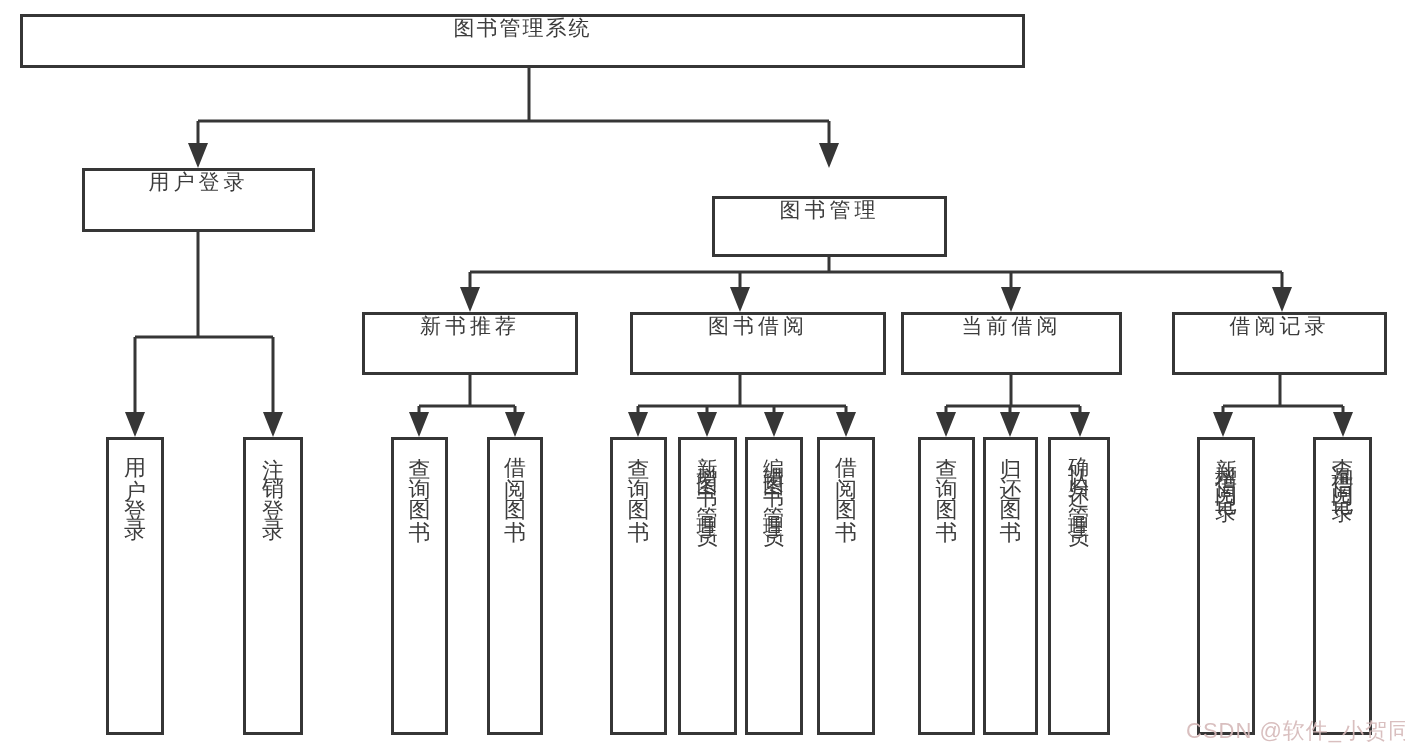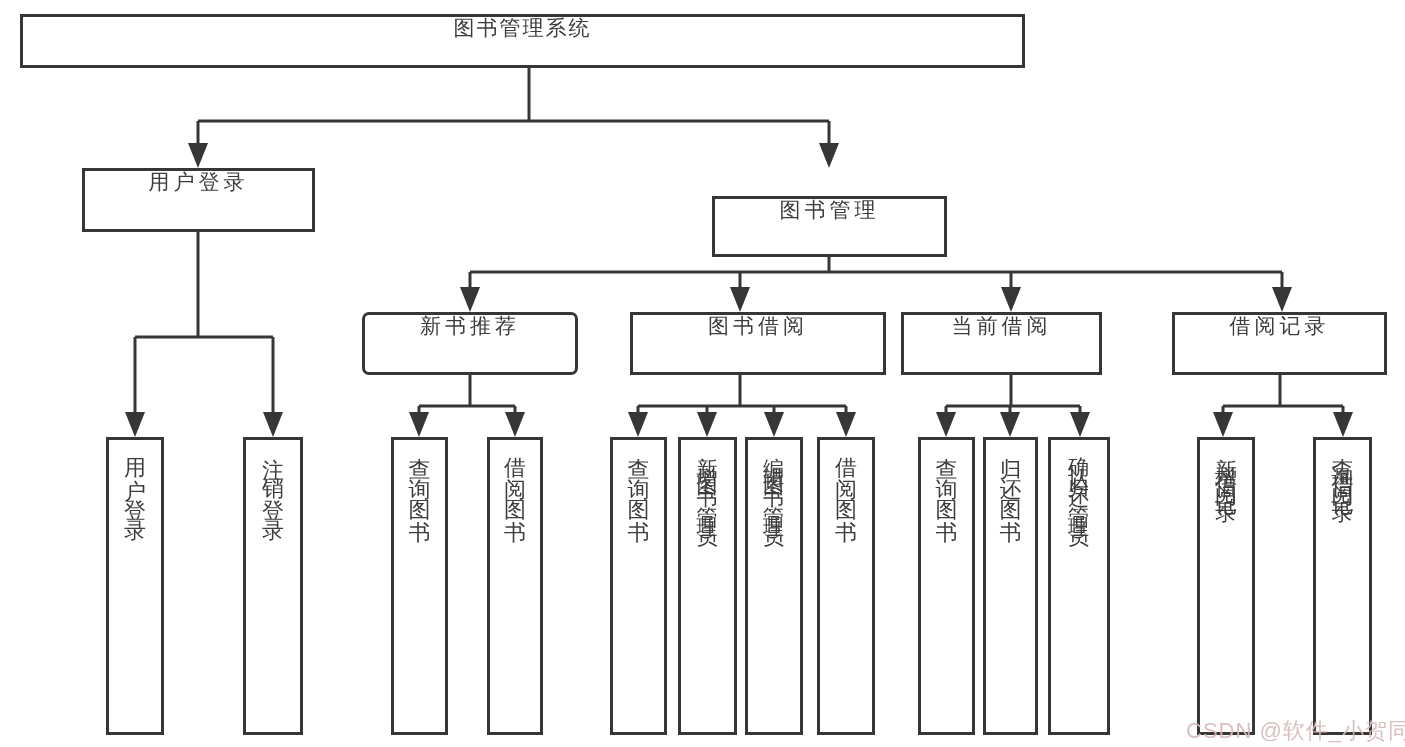--- a/index.html
+++ b/index.html
@@ -107,27 +107,27 @@
     <span class="lbl">图书管理系统</span>
   </div>
 
   <div class="node" style="left:82px;top:168px;width:233px;height:64px;">
     <span class="lbl">用户登录</span>
   </div>
   <div class="node" style="left:712px;top:168px;width:235px;height:61px;margin-top:28px;">
     <span class="lbl">图书管理</span>
   </div>
 
-  <div class="node" style="left:362px;top:312px;width:216px;height:63px;border-radius:7px;">
+  <div class="node" style="left:362px;top:312px;width:216px;height:63px;">
     <span class="lbl">新书推荐</span>
   </div>
   <div class="node" style="left:630px;top:312px;width:256px;height:63px;">
     <span class="lbl">图书借阅</span>
   </div>
-  <div class="node" style="left:901px;top:312px;width:201px;height:63px;">
+  <div class="node" style="left:901px;top:312px;width:221px;height:63px;">
     <span class="lbl">当前借阅</span>
   </div>
   <div class="node" style="left:1172px;top:312px;width:215px;height:63px;">
     <span class="lbl">借阅记录</span>
   </div>
 
   <div class="node leaf short" style="left:106px;top:437px;width:58px;height:298px;">
     <span class="lbl">用户登录</span>
   </div>
   <div class="node leaf short" style="left:243px;top:437px;width:60px;height:298px;">

